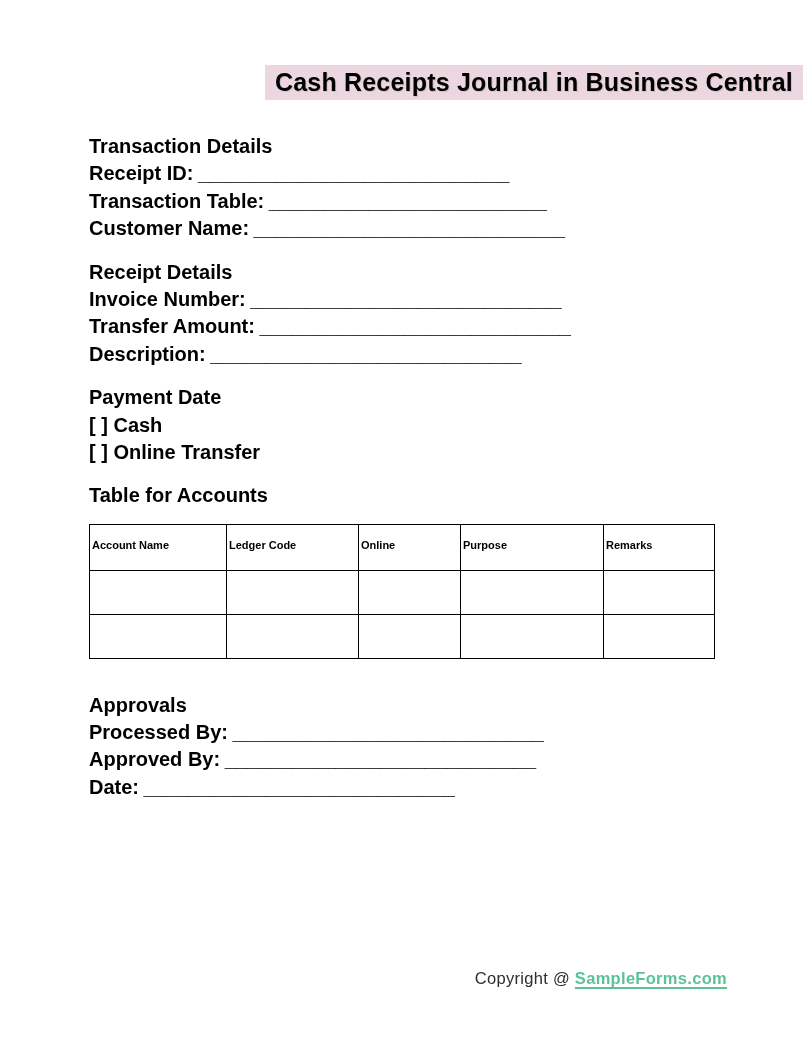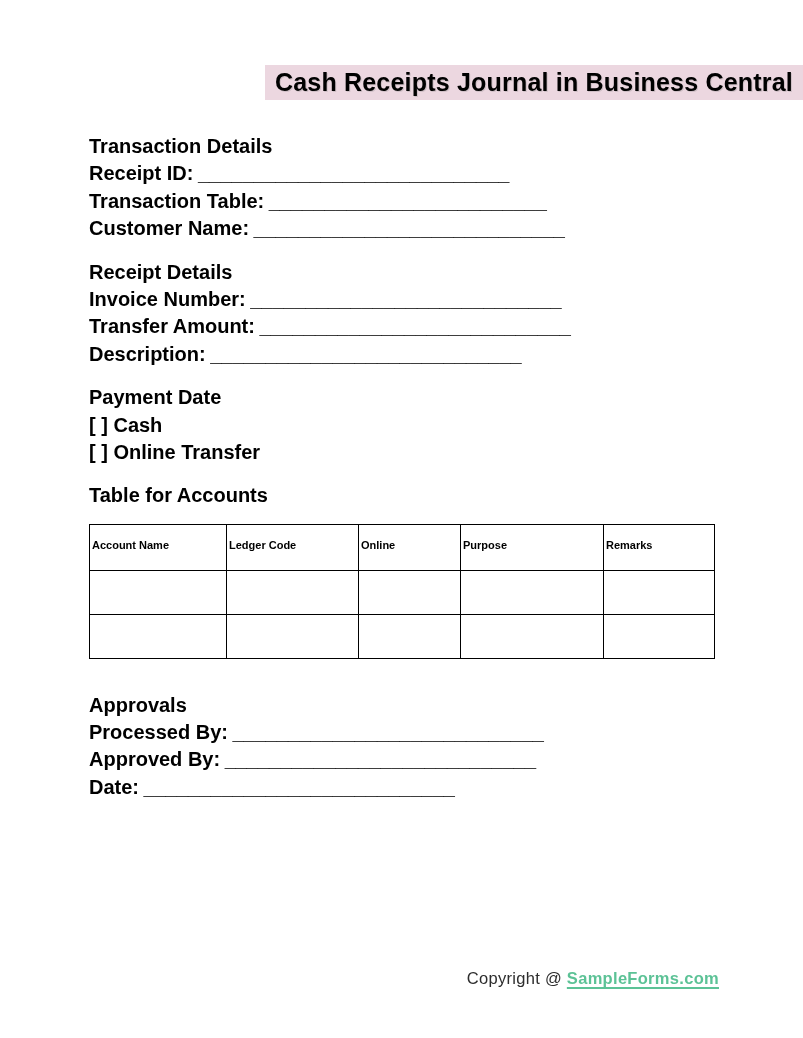--- a/index.html
+++ b/index.html
@@ -54,21 +54,21 @@
     height:41px;
     padding:0 2px 4px 2px;
   }
   table.accounts td { height:41px; }
 
   .approvals-section { margin-top:33px; }
 
   .footer {
     position:absolute;
     top:969px;
-    right:84px;
+    right:76px;
     font-size:16.5px;
     letter-spacing:0.3px;
     color:#2d2d2d;
     white-space:nowrap;
   }
   .footer .site-link {
     color:#5cc296;
     font-weight:700;
     text-decoration:underline;
     text-decoration-thickness:2px;

